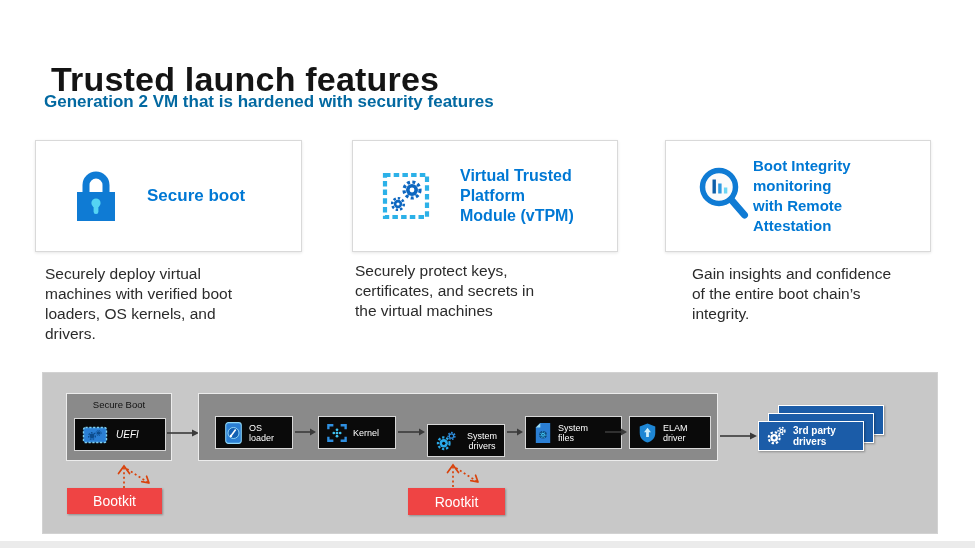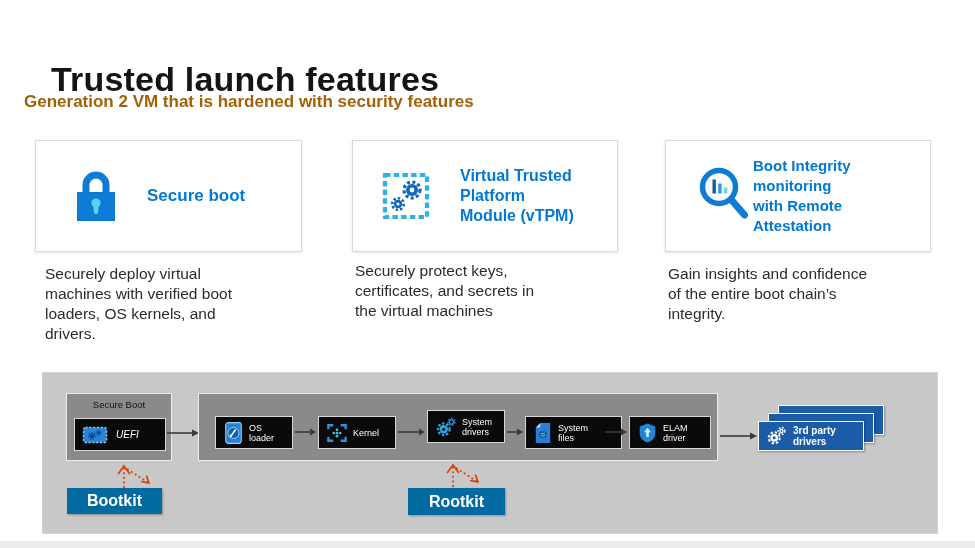--- a/index.html
+++ b/index.html
@@ -6,22 +6,22 @@
   body{
     width:975px;height:548px;position:relative;overflow:hidden;
     background:#ffffff;font-family:"Liberation Sans",sans-serif;
     -webkit-font-smoothing:antialiased;
   }
   .page-title{
     position:absolute;left:37px;top:46px;margin:14px;
     font-size:34px;font-weight:600;color:#141414;letter-spacing:.2px;
   }
   .page-subtitle{
-    position:absolute;left:24px;top:92px;
-    font-size:17px;font-weight:700;color:#a16207;
+    position:absolute;left:44px;top:92px;
+    font-size:17px;font-weight:700;color:#0369a1;
   }
   .card{
     position:absolute;top:140px;height:112px;background:#fff;
     border:1px solid #d9d9d9;box-shadow:0 1px 3px rgba(0,0,0,.10);
     display:flex;align-items:center;box-sizing:border-box;
   }
   .card1{left:35px;width:267px;}
   .card2{left:352px;width:266px;}
   .card3{left:665px;width:266px;}
   .card-icon{flex:0 0 auto;}
@@ -34,21 +34,21 @@
   }
   .card1 .card-title{margin-left:26px;}
   .card2 .card-title{margin-left:27px;font-size:16px;}
   .card3 .card-title{font-size:15px;}
   .desc{
     position:absolute;font-size:15.5px;line-height:20px;color:#2b2b2b;
     white-space:pre-line;
   }
   .desc1{left:45px;top:264px;}
   .desc2{left:355px;top:261px;}
-  .desc3{left:668px;top:264px;}
+  .desc3{left:692px;top:264px;}
 
   
   .panel{
     position:absolute;left:42px;top:372px;width:896px;height:162px;
     background:#c8c8c8;border:1px solid #d2d2d2;box-sizing:border-box;
   }
   .group{
     position:absolute;background:#8a8a8a;border:1px solid #ececec;
     box-sizing:border-box;
   }
@@ -65,21 +65,21 @@
     color:#ffffff;font-size:9px;line-height:10px;white-space:pre-line;
   }
   .wrap-label{width:40px;white-space:normal;}
   .uefi-node{left:7px;top:24px;width:92px;}
   .uefi-node svg{margin-left:7px;}
   .uefi-node .node-label{margin-left:8px;font-size:10px;font-style:italic;}
   .chain-node svg{margin-left:8px;}
   .chain-node .node-label{margin-left:6px;}
   .cn1{left:16px;top:22px;width:78px;}
   .cn2{left:119px;top:22px;width:78px;}
-  .cn3{left:228px;top:16px;width:78px;}
+  .cn3{left:228px;top:30px;width:78px;text-align:center;}
   .cn4{left:326px;top:22px;width:97px;}
   .cn5{left:430px;top:22px;width:82px;}
   .harrow{position:absolute;height:12px;overflow:visible;}
   .harrow line{stroke:#3a3a3a;stroke-width:1.6;}
   .harrow polygon{fill:#3a3a3a;}
 
   .stack{position:absolute;left:715px;top:32px;width:130px;height:60px;}
   .stack-box{
     position:absolute;width:106px;height:30px;background:#1b5ca8;
     border:1px solid #ffffff;box-shadow:1px 1px 2px rgba(0,0,0,.30);
@@ -87,22 +87,22 @@
   }
   .sb-back2{left:20px;top:0;}
   .sb-back1{left:10px;top:8px;}
   .sb-front{left:0;top:16px;display:flex;align-items:center;}
   .sb-front svg{margin-left:6px;}
   .stack-label{
     margin-left:6px;color:#fff;font-size:10px;font-weight:700;
     line-height:11px;white-space:pre-line;
   }
   .threat{
-    position:absolute;background:#0369a1;color:#fff;font-weight:700;
-    font-size:16px;display:flex;align-items:center;justify-content:center;
+    position:absolute;background:#ef4444;color:#fff;font-weight:400;
+    font-size:14px;display:flex;align-items:center;justify-content:center;
     box-shadow:1px 1px 2px rgba(0,0,0,.30);
   }
   .bootkit{left:24px;top:115px;width:95px;height:26px;}
   .rootkit{left:365px;top:115px;width:97px;height:27px;}
   .threat-arrow{position:absolute;width:56px;height:30px;overflow:visible;}
   .ta-bootkit{left:65px;top:87px;}
   .ta-rootkit{left:394px;top:86px;}
   .threat-arrow .dot{stroke:#d9420b;stroke-width:1.7;stroke-dasharray:2 2.6;fill:none;}
   .threat-arrow .head{stroke:#d9420b;stroke-width:1.7;fill:none;stroke-linecap:round;}
 

